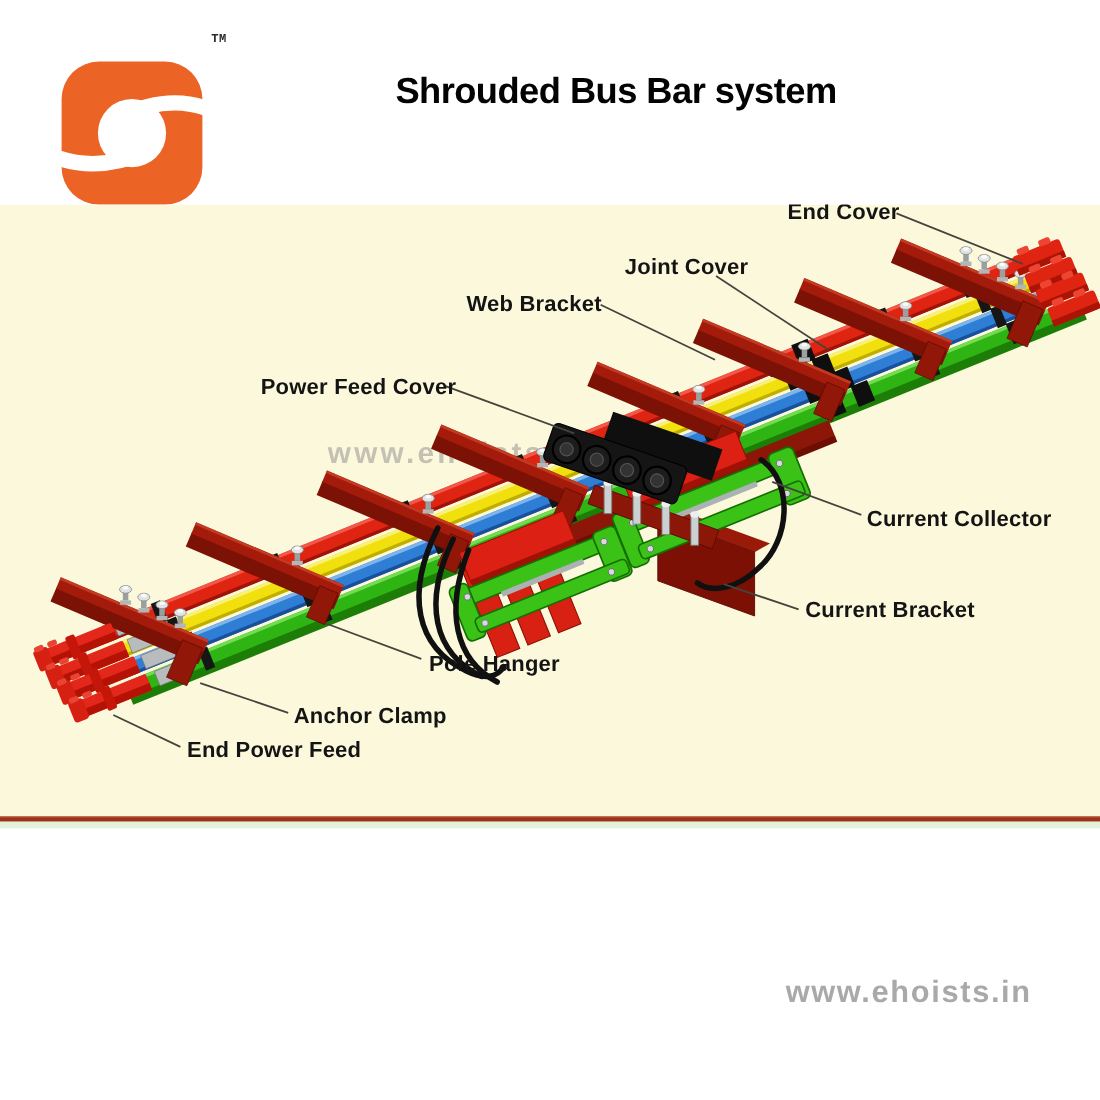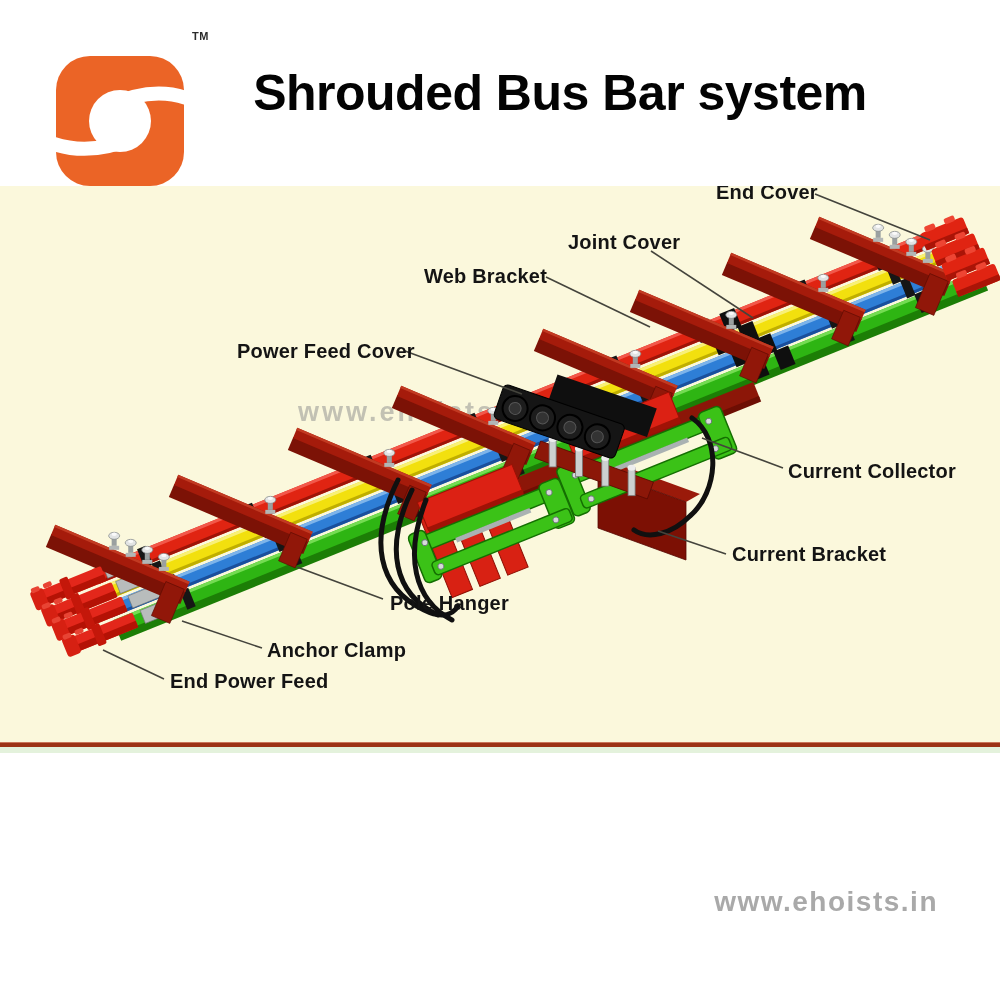--- a/index.html
+++ b/index.html
@@ -5,23 +5,23 @@
   :root{
     --brand_orange:#EB6426; --diagram_cream:#FBF8DC;
     --bar_red:#E02412; --bar_yellow:#F2E00E; --bar_blue:#2E7ED6; --bar_green:#2EB513;
     --bracket_maroon:#A51B0B; --divider_red:#9C3316; --divider_green:#E4F2DC;
     --label_ink:#141414; --watermark_gray:#9E9E9E;
   }
   html,body{margin:0;padding:0;background:#fff;}
   .page{position:relative;width:1000px;height:1000px;background:#fff;overflow:hidden;
         font-family:"Liberation Sans",sans-serif;}
   .logo-svg{position:absolute;left:55px;top:24px;}
-  .tm{position:absolute;left:192px;top:30px;font-size:11px;font-weight:bold;color:#2b2b2b;letter-spacing:.5px;}
+  .tm{position:absolute;left:192px;top:30px;font-size:11px;font-weight:bold;color:#2b2b2b;letter-spacing:.5px;font-family:Liberation Mono, monospace;}
   .title{position:absolute;left:230px;top:64px;width:660px;text-align:center;
-         font-size:50px;font-weight:bold;color:#030303;letter-spacing:-.5px;white-space:nowrap;}
+         font-size:33px;font-weight:bold;color:#030303;letter-spacing:-.5px;white-space:nowrap;}
   .diagram-svg{position:absolute;left:0;top:186px;}
   .divider-red{position:absolute;left:0;top:742px;width:1000px;height:4px;
                background:var(--divider_red);border-top:1px solid #c9755a;}
   .divider-green{position:absolute;left:0;top:747px;width:1000px;height:6px;background:var(--divider_green);}
   .footer-wm{position:absolute;top:886px;right:62px;font-size:28px;font-weight:bold;
              color:#a9a9a9;letter-spacing:1.5px;}
   .f-orange{fill:var(--brand_orange);} .f-cream{fill:var(--diagram_cream);}
   .f-red{fill:var(--bar_red);} .f-yellow{fill:var(--bar_yellow);}
   .f-blue{fill:var(--bar_blue);} .f-green{fill:var(--bar_green);}
   .label-text{font-family:"Liberation Sans",sans-serif;font-size:20px;font-weight:bold;

